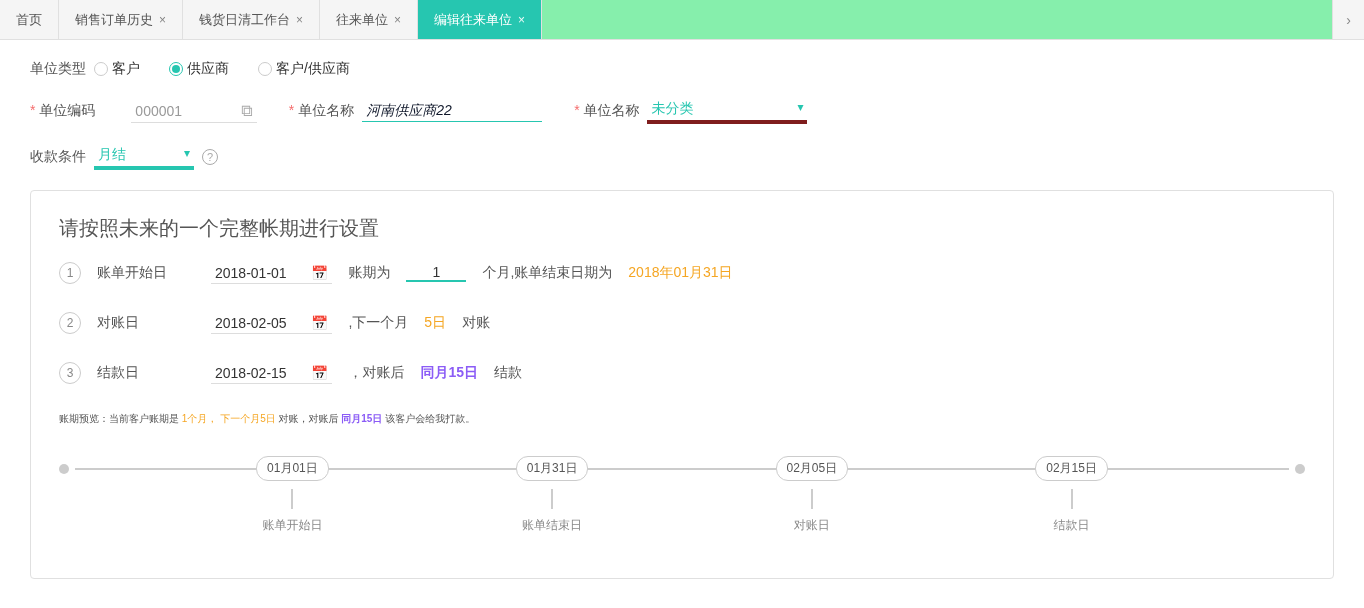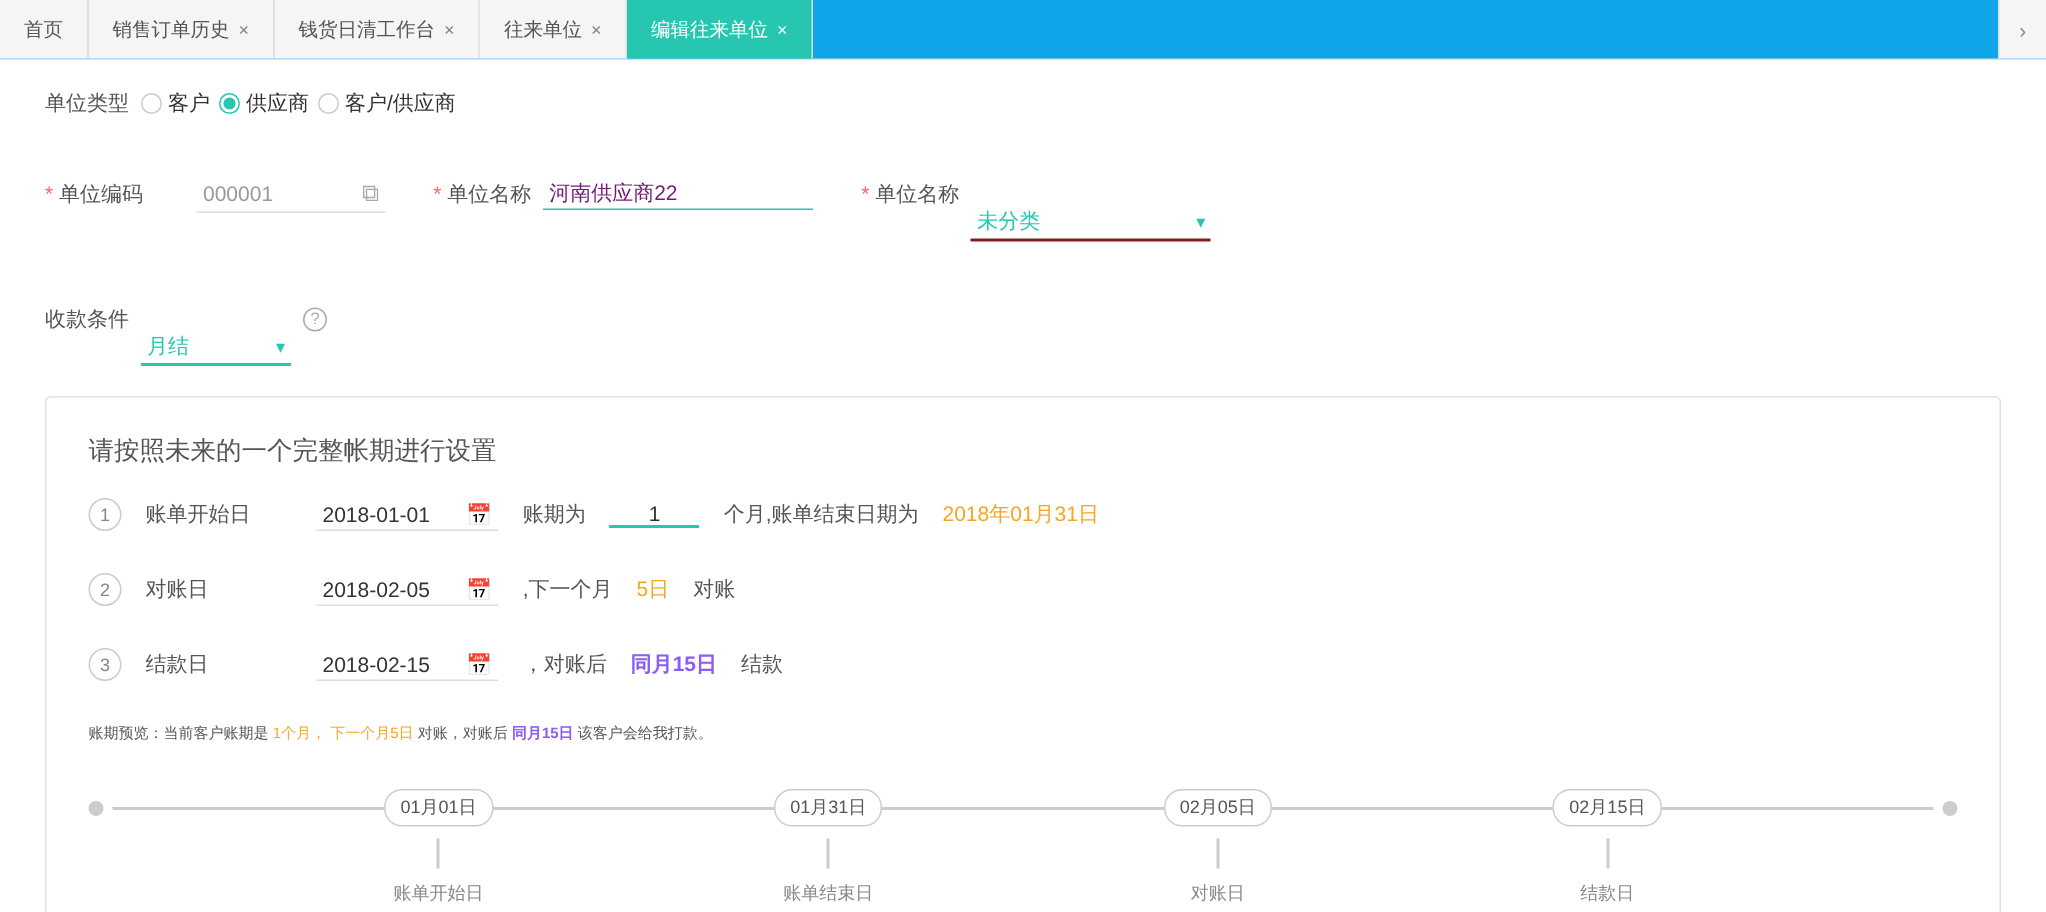--- a/index.html
+++ b/index.html
@@ -2,21 +2,21 @@
 <html><head>
   <meta charset="utf-8">
   <style>
     * { box-sizing: border-box; margin: 0; padding: 0; }
     body { font-family: 'PingFang SC', 'Microsoft YaHei', sans-serif; font-size: 14px; color: #333; background: #f5f5f5; }
 
     
     .tab-bar {
       display: flex;
       align-items: stretch;
-      background: #0ea5e9;
+      background: #86efac;
       border-bottom: 1px solid #e0e0e0;
       height: 40px;
       padding-left: 0;
     }
     .tab-item {
       display: flex;
       align-items: center;
       padding: 0 16px;
       font-size: 13px;
       color: #555;
@@ -71,21 +71,21 @@
     .field-label {
       color: #555;
       white-space: nowrap;
     }
     .field-label.required::before {
       content: '* ';
       color: #f56c6c;
     }
     .radio-group {
       display: flex;
-      gap: 6px;
+      gap: 29px;
       align-items: center;
     }
     .radio-item {
       display: flex;
       align-items: center;
       gap: 4px;
       cursor: pointer;
     }
     .radio-circle {
       width: 14px;
@@ -105,37 +105,36 @@
       height: 8px;
       border-radius: 50%;
       background: #26c6b0;
     }
     .text-input {
       border: none;
       border-bottom: 1px solid #ddd;
       outline: none;
       font-size: 14px;
       padding: 2px 4px;
-      color: #701a75;
+      color: #0f172a;
       background: transparent;
       min-width: 120px;
+      font-style: italic;
     }
     .copy-icon {
       color: #aaa;
       cursor: pointer;
       font-size: 16px;
     }
     .select-wrapper {
       display: flex;
-      align-items: center;
-      border-bottom: 2px solid #7f1d1d;
+      border-bottom: 4px solid #7f1d1d;
       padding: 2px 4px;
       min-width: 120px;
       cursor: pointer;
-      margin-top: 39px;
     }
     .select-value {
       flex: 1;
       color: #26c6b0;
     }
     .dropdown-arrow {
       color: #26c6b0;
       font-size: 12px;
     }
     .help-icon {
@@ -155,21 +154,21 @@
     
     .card {
       border: 1px solid #e0e0e0;
       border-radius: 4px;
       padding: 24px 28px;
       margin-bottom: 20px;
     }
     .card-hint {
       color: #555;
       margin-bottom: 20px;
-      font-size: 17px;
+      font-size: 20px;
     }
     .step-row {
       display: flex;
       align-items: center;
       margin-bottom: 28px;
       gap: 16px;
     }
     .step-number {
       width: 22px;
       height: 22px;

